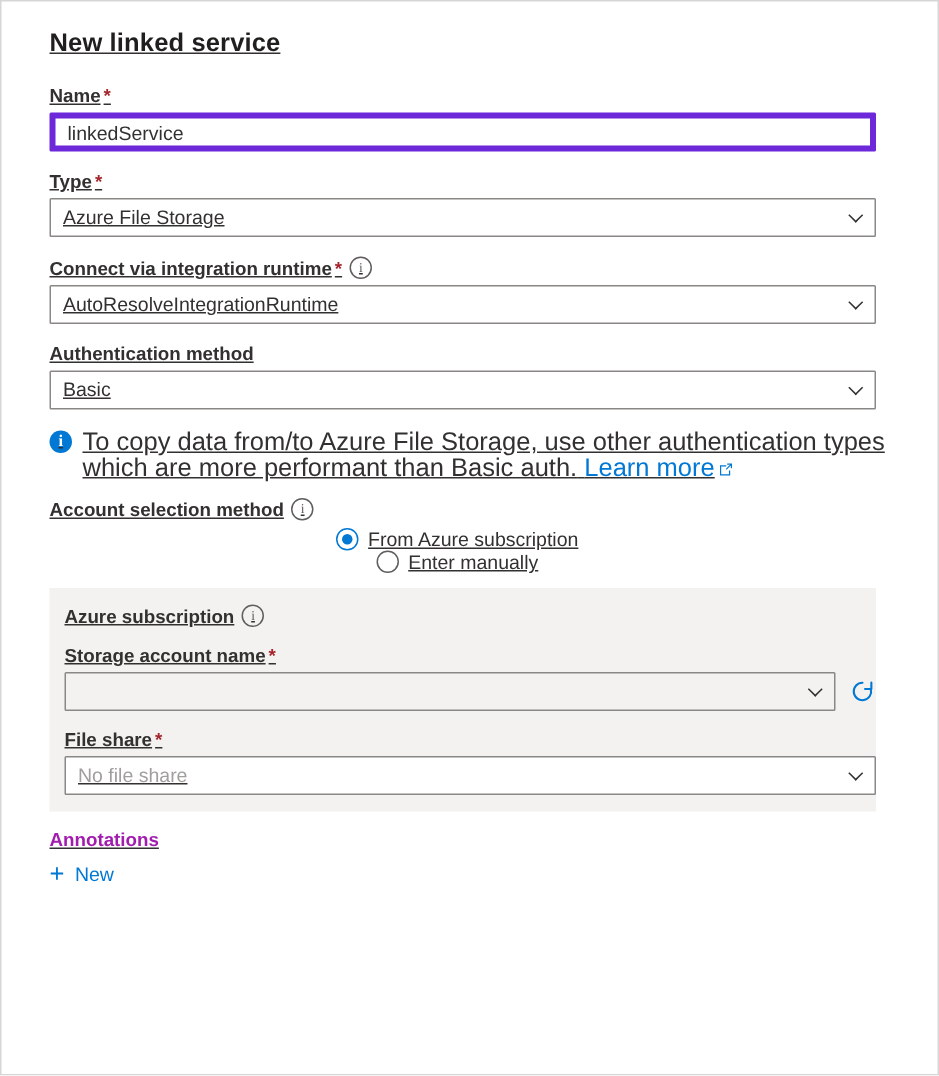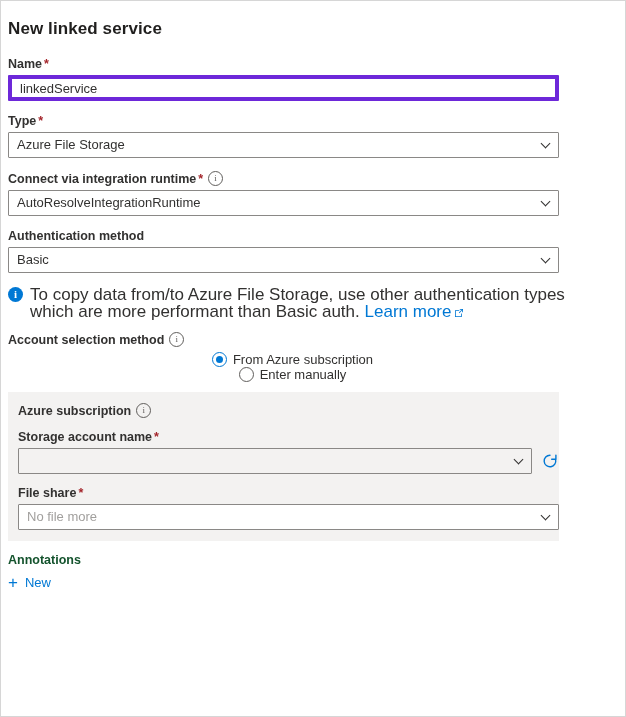--- a/index.html
+++ b/index.html
@@ -20,21 +20,22 @@
     position: absolute;
     left: 0; top: 0;
     width: 626px;
     height: 717px;
     border: 1px solid #d6d6d6;
     box-sizing: border-box;
     background: #ffffff;
     overflow: hidden;
   }
   .content {
-    padding: 14px 24px 0 7px;
+    padding: 14px 24px 0 32px;
+    text-decoration: underline;
   }
   .page-title {
     font-size: 17px;
     font-weight: 600;
     color: #201f1e;
     margin: 4px 0 18px 0;
     letter-spacing: 0.1px;
   }
   .field-label {
     font-size: 12.5px;
@@ -233,21 +234,21 @@
   }
   .refresh-btn {
     width: 18px;
     height: 18px;
     cursor: pointer;
     flex: 0 0 auto;
   }
   .annotations-label {
     font-size: 12.5px;
     font-weight: 600;
-    color: #14532d;
+    color: #a21caf;
     margin-bottom: 6px;
   }
   .new-btn {
     display: inline-flex;
     align-items: center;
     gap: 7px;
     color: #0078d4;
     font-size: 13px;
     cursor: pointer;
     padding: 2px 0;
@@ -363,21 +364,21 @@
           </span>
         </div>
       </div>
 
       <div class="group-field">
         <div class="field-label">
           <span>File share</span>
           <span class="req">*</span>
         </div>
         <div class="select-wrap inner">
-          <div class="select-box placeholder">No file more</div>
+          <div class="select-box placeholder">No file share</div>
           <span class="chev"></span>
         </div>
       </div>
 
     </div>
 
     <div>
       <div class="annotations-label">Annotations</div>
       <div class="new-btn">
         <span class="plus">+</span>

